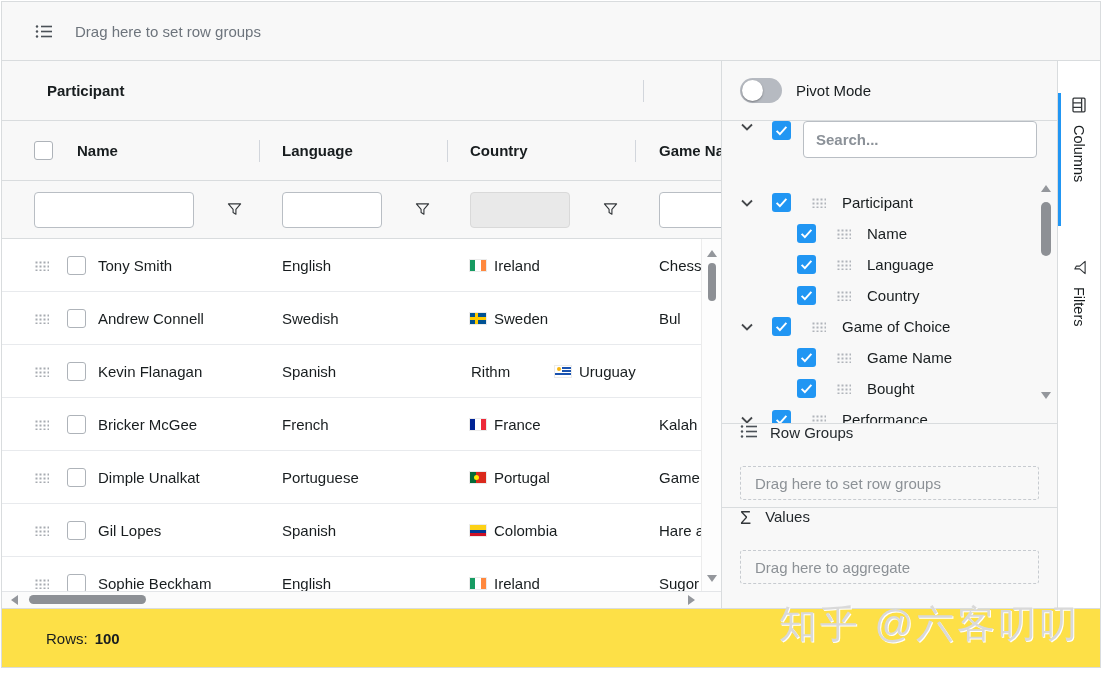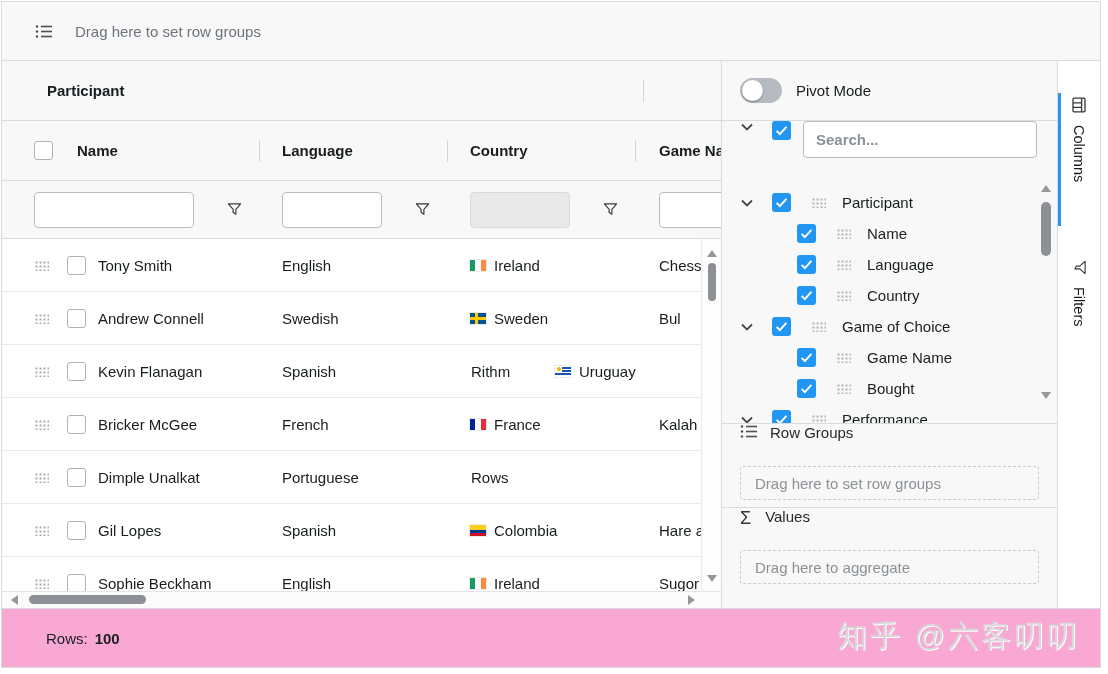--- a/index.html
+++ b/index.html
@@ -121,25 +121,25 @@
   .tabstrip { width:43px; flex:0 0 43px; border-left:1px solid #d9dcde; background:#fff; position:relative;
               display:flex; flex-direction:column; align-items:center; padding-top:32px; }
   .tab { writing-mode:vertical-lr; display:flex; align-items:center; gap:12px; color:#181d1f; font-size:14.5px;
          cursor:pointer; padding:4px 0; }
   .tab .ticon { transform:rotate(90deg); display:flex; color:#33373a; }
   .tab-columns { height:133px; }
   .tab-filters { margin-top:30px; height:100px; }
   .tab-indicator { position:absolute; left:0; top:32px; width:3px; height:133px; background:#2196f3; }
 
   
-  .status { height:59px; flex:0 0 59px; border-top:1px solid #d9dcde; background:#f9a8d4;
+  .status { height:59px; flex:0 0 59px; border-top:1px solid #d9dcde; background:#fde047;
             display:flex; align-items:center; padding-left:44px; }
   .status b { margin-left:7px; }
 
-  .watermark { position:absolute; right:28px; bottom:17px; font-size:30px; color:#d9d9d9;
+  .watermark { position:absolute; right:28px; bottom:24px; font-size:38px; color:#d9d9d9;
                letter-spacing:3px; text-shadow:1px 1px 0 #ffffff; white-space:nowrap; z-index:5; }
 </style>
 </head>
 <body>
 
 <div class="stage">
   <div class="grid">
 
     <div class="toolbar">
       <span class="rg-icon">
@@ -273,21 +273,25 @@
             <div class="cell col-4">Kalah</div>
           </div>
 
           <div class="trow">
             <div class="cell cell-1 col-1">
                 <span class="grip"></span>
                 <span class="cb"></span>
                 <span class="row-name">Dimple Unalkat</span>
               </div>
             <div class="cell col-2">Portuguese</div>
-            <div class="cell col-4">Rows</div>
+            <div class="cell col-3">
+                <span class="flag flag-portugal"></span>
+                <span>Portugal</span>
+              </div>
+            <div class="cell col-4">Game</div>
           </div>
 
           <div class="trow">
             <div class="cell cell-1 col-1">
                 <span class="grip"></span>
                 <span class="cb"></span>
                 <span class="row-name">Gil Lopes</span>
               </div>
             <div class="cell col-2">Spanish</div>
             <div class="cell col-3">

